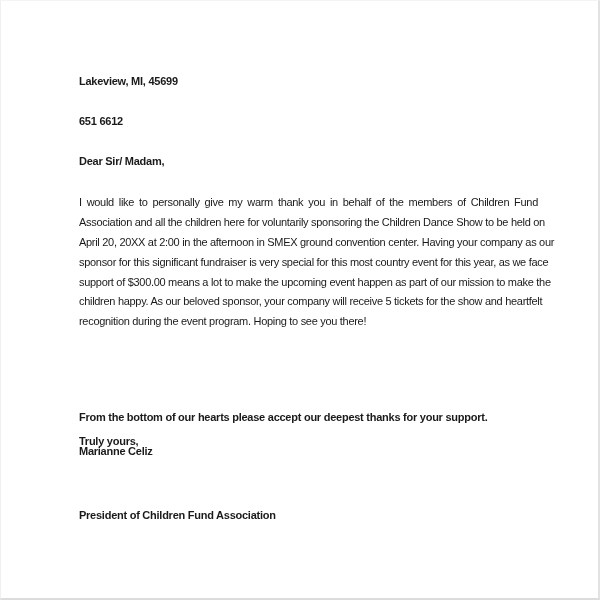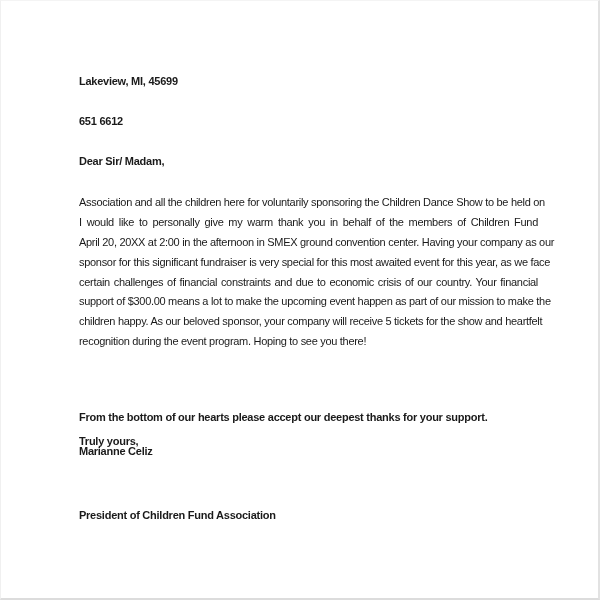--- a/index.html
+++ b/index.html
@@ -54,25 +54,24 @@
 
 <div class="page">
 
   <div class="line" style="top:74px;">Lakeview, MI, 45699</div>
 
   <div class="line" style="top:114px;">651 6612</div>
 
   <div class="line" style="top:154px;">Dear Sir/ Madam,</div>
 
   <div class="para" style="top:192px;">
+    <span class="pl">I would like to personally give my warm thank you in behalf of the members of Children Fund</span>
     <span class="pl">Association and all the children here for voluntarily sponsoring the Children Dance Show to be held on</span>
-    <span class="pl">I would like to personally give my warm thank you in behalf of the members of Children Fund</span>
     <span class="pl">April 20, 20XX at 2:00 in the afternoon in SMEX ground convention center. Having your company as our</span>
-    <span class="pl">sponsor for this significant fundraiser is very special for this most awaited event for this year, as we face</span>
-    <span class="pl">certain challenges of financial constraints and due to economic crisis of our country. Your financial</span>
+    <span class="pl">sponsor for this significant fundraiser is very special for this most country event for this year, as we face</span>
     <span class="pl">support of $300.00 means a lot to make the upcoming event happen as part of our mission to make the</span>
     <span class="pl">children happy. As our beloved sponsor, your company will receive 5 tickets for the show and heartfelt</span>
     <span class="pl last">recognition during the event program. Hoping to see you there!</span>
   </div>
 
   <div class="line" style="top:388px;margin-top:22px;">From the bottom of our hearts please accept our deepest thanks for your support.</div>
 
   <div class="line" style="top:434px;text-align:center;">Truly yours,</div>
 
   <div class="line" style="top:444px;">Marianne Celiz</div>

